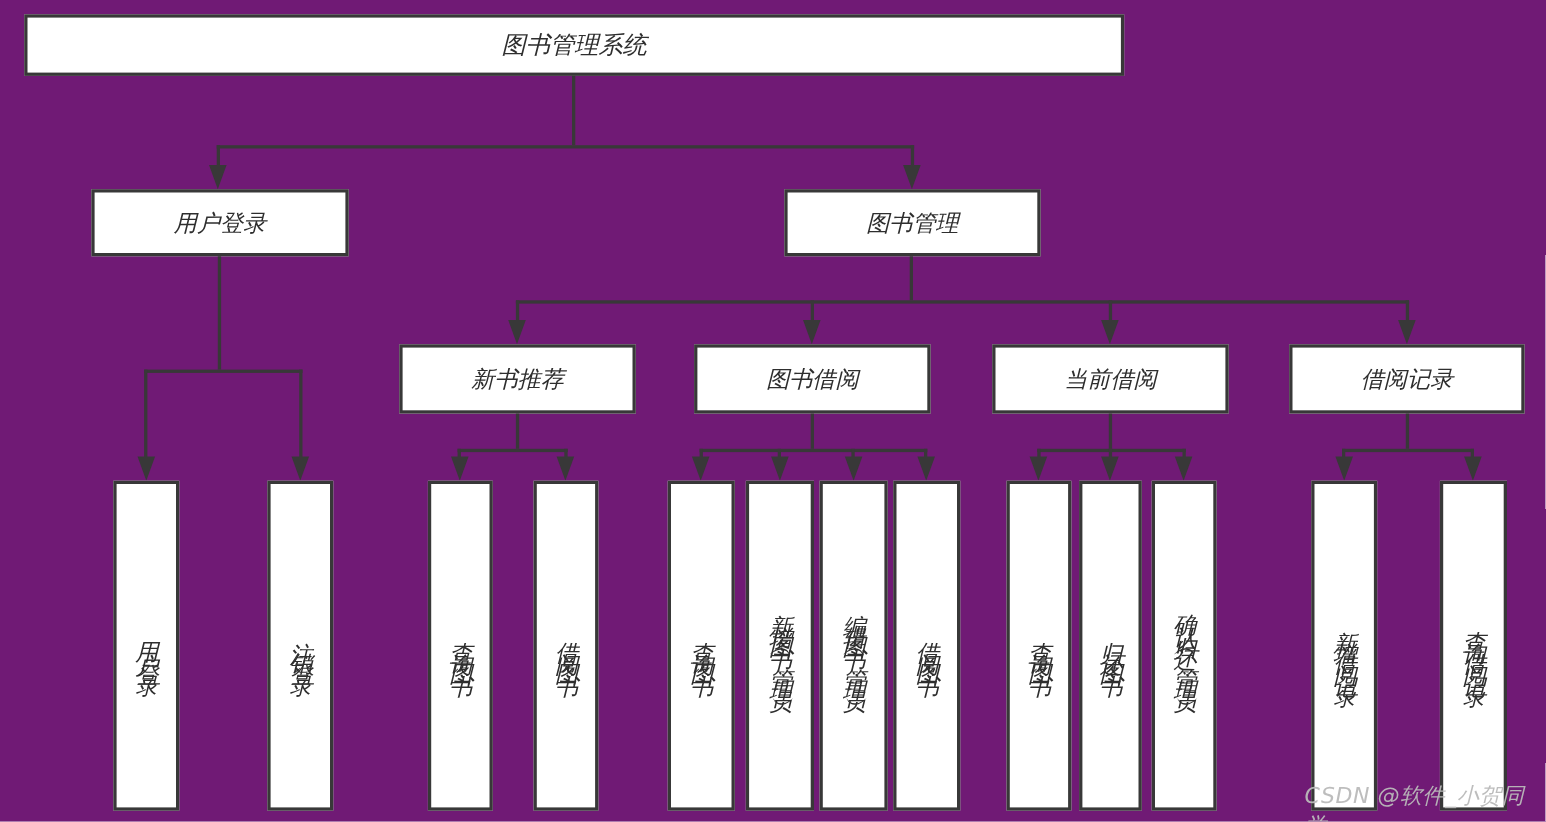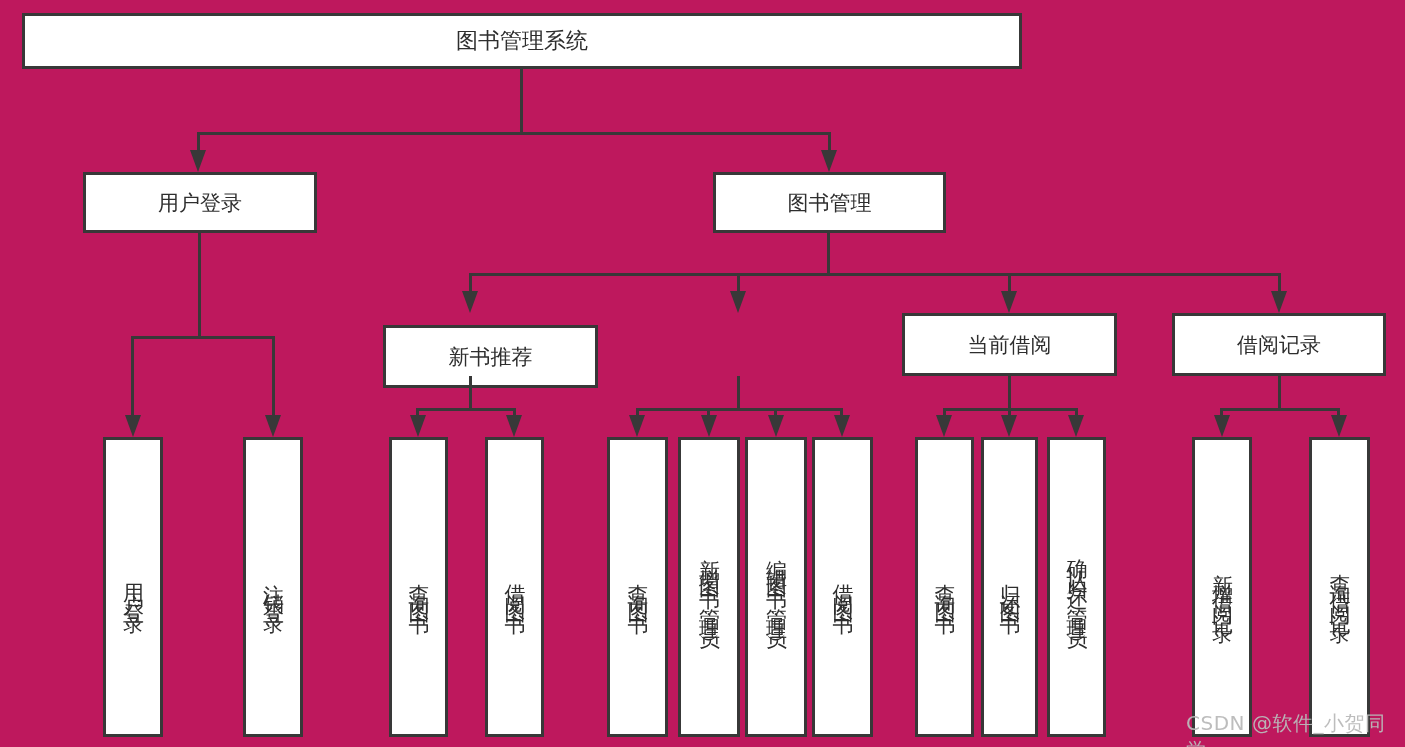--- a/index.html
+++ b/index.html
@@ -1,20 +1,20 @@
 <!DOCTYPE html>
 <html><head>
 <meta charset="utf-8">
 <style>
   * { margin:0; padding:0; box-sizing:border-box; }
   html,body { background:#ffffff; }
   body { font-family:"DejaVu Sans", sans-serif; }
   .canvas{
     position:relative; width:1405px; height:747px;
-    background:#be185d; overflow:hidden; color:#2e2e2e;
+    background:#701a75; overflow:hidden; color:#2e2e2e;font-style:italic;
   }
   .node{
     position:absolute; border:3px solid #383838; background:#ffffff;
     display:flex; align-items:center; justify-content:center;
     font-size:21px; color:#2e2e2e; white-space:nowrap;
   }
   .node.root{ font-size:22px; }
   .vnode .vtext{
     writing-mode:vertical-rl; text-orientation:mixed;
     letter-spacing:10px; line-height:1; font-size:21px;
@@ -66,22 +66,25 @@
   <div class="hline" style="left:469px; top:273px; width:812px;"></div>
   <div class="vline" style="left:469px;  top:273px; height:20px;"></div>
   <div class="arrow" style="left:462px;  top:291px;"></div>
   <div class="vline" style="left:737px;  top:273px; height:20px;"></div>
   <div class="arrow" style="left:730px;  top:291px;"></div>
   <div class="vline" style="left:1008px; top:273px; height:20px;"></div>
   <div class="arrow" style="left:1001px; top:291px;"></div>
   <div class="vline" style="left:1278px; top:273px; height:20px;"></div>
   <div class="arrow" style="left:1271px; top:291px;"></div>
 
-  <div class="node" style="left:363px; top:325px; width:215px; height:63px;margin-left:20px;">
+  <div class="node" style="left:363px; top:313px; width:215px; height:63px;">
     <span>新书推荐</span>
+  </div>
+  <div class="node" style="left:631px; top:313px; width:215px; height:63px;">
+    <span>图书借阅</span>
   </div>
   <div class="node" style="left:1172px; top:313px; width:214px; height:63px;">
     <span>借阅记录</span>
   </div>
   <div class="node" style="left:902px; top:313px; width:215px; height:63px;">
     <span>当前借阅</span>
   </div>
 
   <div class="vline" style="left:469px; top:376px; height:32px;"></div>
   <div class="hline" style="left:416px; top:408px; width:100px;"></div>

